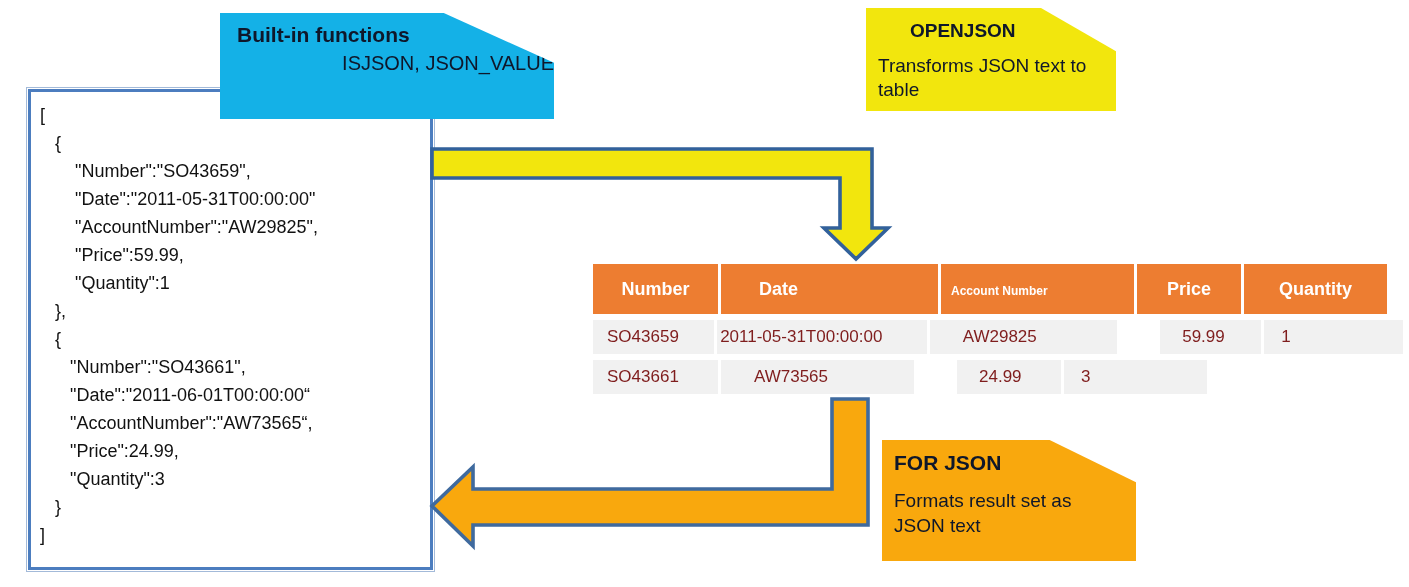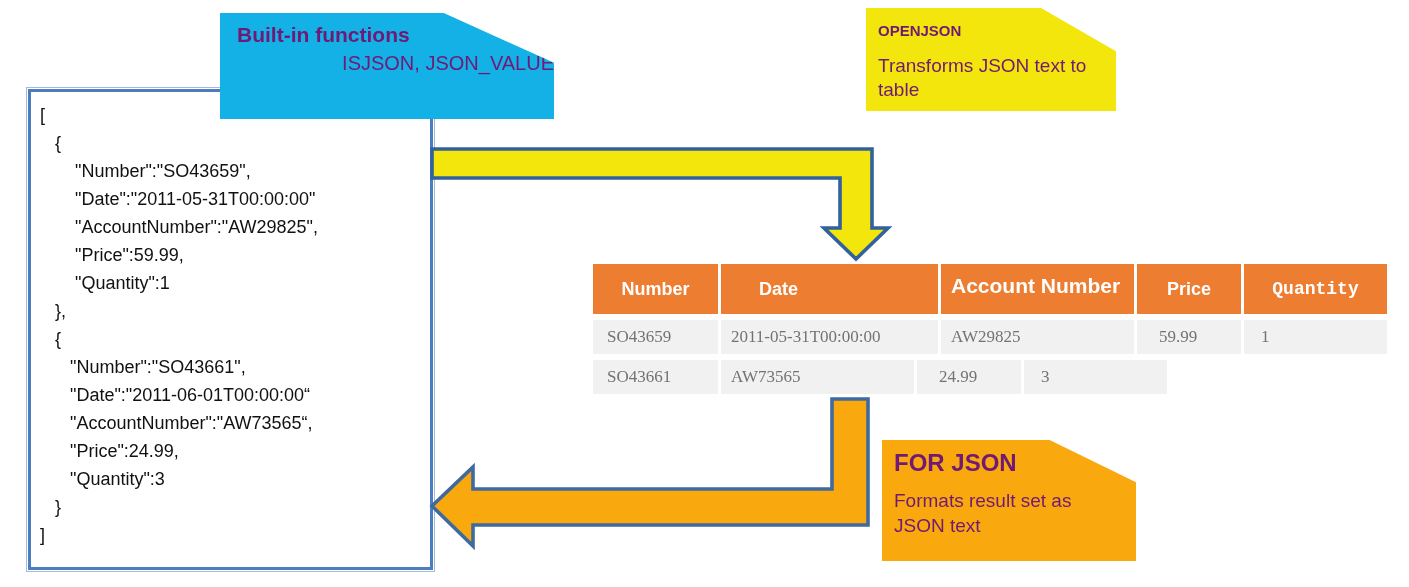--- a/index.html
+++ b/index.html
@@ -41,51 +41,51 @@
     z-index: 3;
     pointer-events: none;
   }
   .arrow-yellow { fill: #F2E60D; stroke: #32619B; stroke-width: 3.6; }
   .arrow-orange { fill: #F9A80D; stroke: #3F6A9E; stroke-width: 3.6; }
 
   
   .callout {
     position: absolute;
     z-index: 4;
-    color: #701a75;
+    color: #0f172a;
   }
   .callout .title { font-weight: bold; }
   .callout-builtin {
     left: 220px; top: 13px;
     width: 334px; height: 106px;
     background: #14B1E7;
     clip-path: polygon(0 0, 67% 0, 100% 47%, 100% 100%, 0 100%);
     padding: 7px 0 0 17px;
   }
   .callout-builtin .title { font-size: 21px; line-height: 29px; }
   .callout-builtin .fn-line { font-size: 20px; line-height: 28px; text-align: right; }
 
   .callout-openjson {
     left: 866px; top: 8px;
     width: 250px; height: 103px;
     background: #F2E60D;
     clip-path: polygon(0 0, 70% 0, 100% 42%, 100% 100%, 0 100%);
     padding: 10px 0 0 12px;
   }
-  .callout-openjson .title { font-size: 15px; line-height: 25px; }
+  .callout-openjson .title { font-size: 19px; line-height: 25px; margin-left: 32px; }
   .callout-openjson .body { font-size: 19px; line-height: 24px; margin-top: 11px; width: 218px; }
 
   .callout-forjson {
     left: 882px; top: 440px;
     width: 254px; height: 121px;
     background: #F9A80D;
     clip-path: polygon(0 0, 66% 0, 100% 35%, 100% 100%, 0 100%);
     padding: 10px 0 0 12px;
   }
-  .callout-forjson .title { font-size: 24px; line-height: 25px; }
+  .callout-forjson .title { font-size: 21px; line-height: 25px; }
   .callout-forjson .body { font-size: 19px; line-height: 25px; margin-top: 13px; width: 180px; }
 
   
   .result-table {
     position: absolute;
     left: 593px; top: 264px;
     width: 810px;
     z-index: 2;
   }
   .tr { display: flex; }
@@ -98,41 +98,40 @@
   .header-row { height: 50px; }
   .th {
     background: #ED7D31;
     color: #ffffff;
     font-weight: bold;
     font-size: 18px;
   }
   .data-row { height: 34px; margin-top: 6px; }
   .td {
     background: #F1F1F1;
-    color: #737373;
+    color: #7f1d1d;
     font-size: 17px;
-    font-family: Liberation Serif, serif;
   }
   
   .c0 { width: 128px; }
   .c1 { width: 220px; }
   .c2 { width: 196px; }
   .c3 { width: 107px; }
   .c4 { width: 143px; }
   
   .th.c0 { justify-content: center; }
   .th.c1 { padding-left: 38px; }
-  .th.c2 { padding-left: 10px; font-size: 21px; align-items: flex-start; padding-top: 10px; }
+  .th.c2 { padding-left: 10px; font-size: 12px; align-items: flex-start; padding-top: 20px; }
   .th.c3 { justify-content: center; }
-  .th.c4 { justify-content: center; font-family: Liberation Mono, monospace; }
+  .th.c4 { justify-content: center; }
   
   .td.c0 { padding-left: 14px; }
-  .td.c1 { padding-left: 10px; }
-  .td.c2 { padding-left: 10px; }
-  .td.c3 { padding-left: 22px; }
+  .td.c1 { padding-left: 3px; }
+  .td.c2 { padding-left: 33px; }
+  .td.c3 { padding-left: 22px; margin-left: 40px; }
   .td.c4 { padding-left: 17px; }
 </style>
 </head>
 <body>
 
 <div class="canvas">
 
   <div class="json-panel">
     <div class="code-line">[</div>
     <div class="code-line">   {</div>

